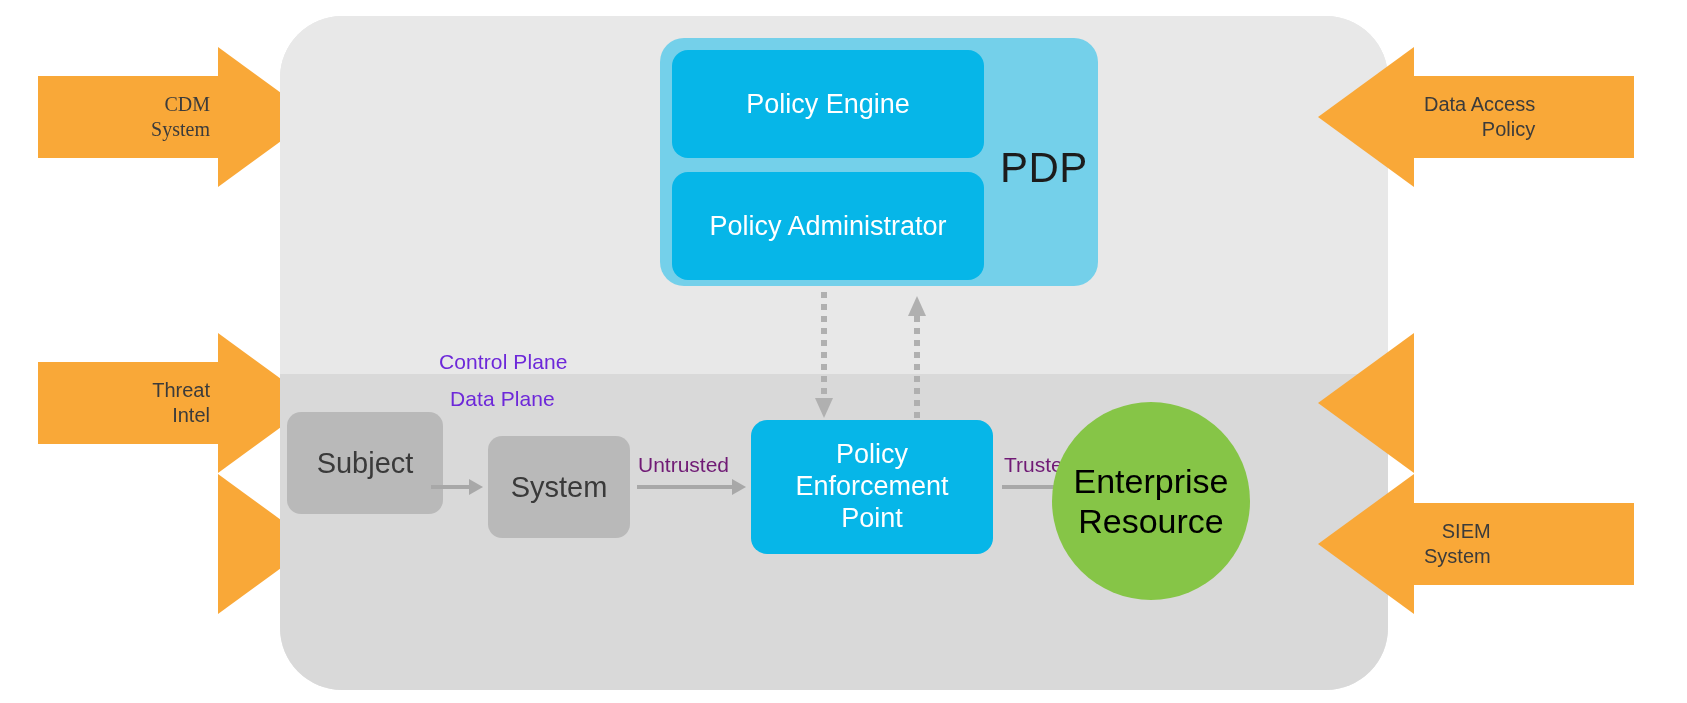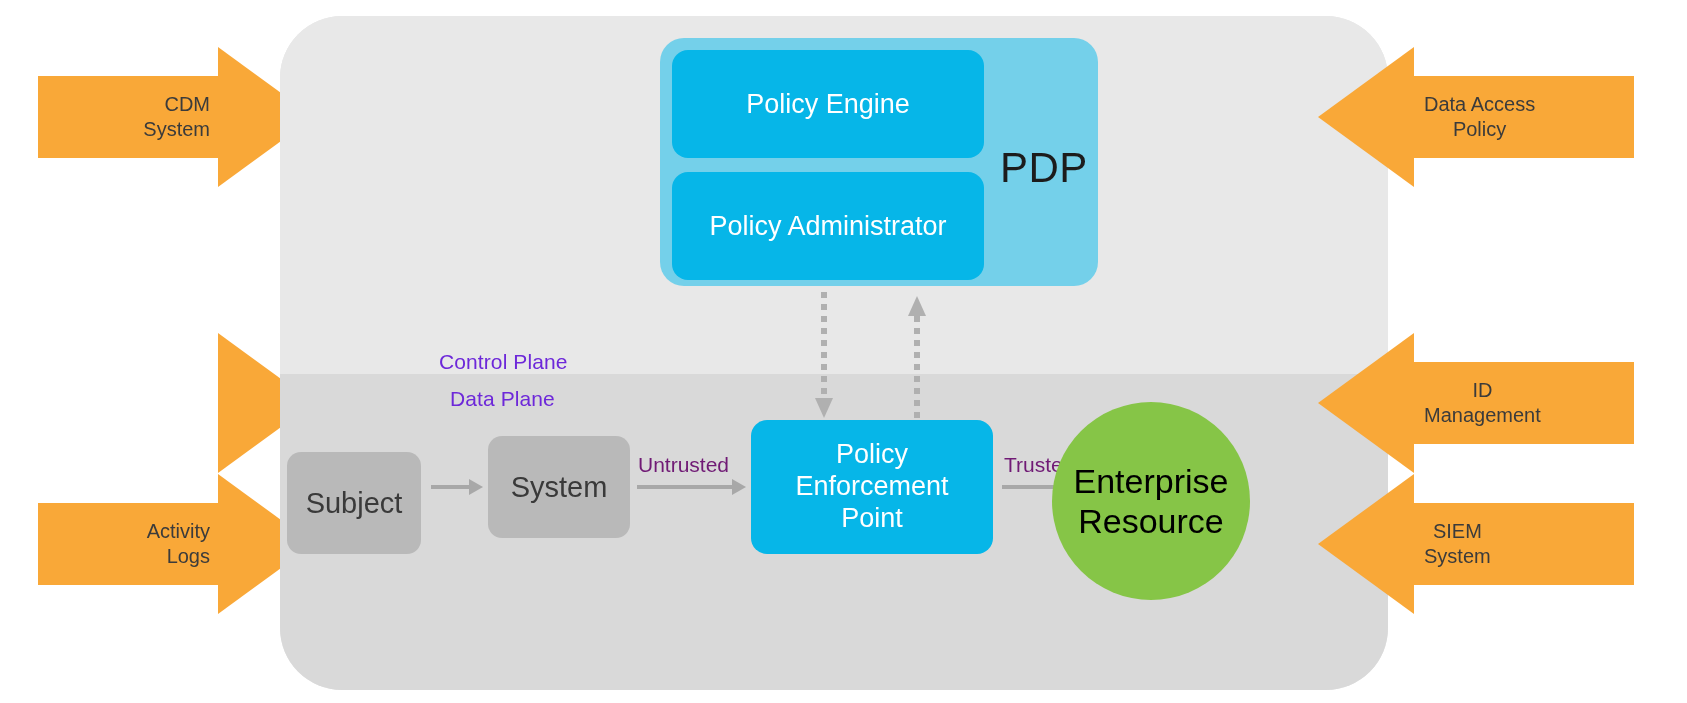--- a/index.html
+++ b/index.html
@@ -131,21 +131,21 @@
     justify-content: center;
     text-align: center;
     line-height: 1.18;
   }
   .node-gray {
     background: #b9b9b9;
     border-radius: 14px;
     color: #3a3a3a;
     font-size: 29px;
   }
-  .node-subject { left: 7px;   top: 436px; width: 134px; height: 102px; }
+  .node-subject { left: 7px;   top: 396px; width: 156px; height: 102px; }
   .node-system  { left: 208px; top: 420px; width: 142px; height: 102px; }
   .node-pep {
     left: 471px; top: 404px; width: 242px; height: 134px;
     background: #06b6e8;
     border-radius: 16px;
     color: #ffffff;
     font-size: 27px;
   }
   .node-resource {
     left: 772px; top: 386px; width: 198px; height: 198px;
@@ -231,60 +231,60 @@
     top: 0;
     height: 82px;
     background: #f9a838;
     display: flex;
     align-items: center;
     justify-content: flex-start;
     padding-left: 10px;
     box-sizing: border-box;
     color: #3b3b3b;
     font-size: 20px;
-    text-align: center;
+    text-align: right;
     line-height: 1.25;
   }
   .arrow-out .head-box {
     position: absolute;
     left: 0;
     top: -29px;
     width: 0; height: 0;
     border-top: 70px solid transparent;
     border-bottom: 70px solid transparent;
     border-right: 96px solid #f9a838;
   }
 </style>
 </head>
 <body>
 
 <div id="stage">
 
   <div class="arrow-in" style="left:38px; top:76px; width:276px;">
-    <div class="shaft-box" style="width:180px;">
+    <div class="shaft-box" style="width:180px;font-family:Liberation Serif, serif;">
       <span>
         <span>CDM</span><br>
         <span>System</span>
       </span>
     </div>
     <div class="head-box" style="left:180px;"></div>
   </div>
 
 
   <div class="arrow-in" style="left:38px; top:362px; width:276px;">
+    <div class="shaft-box" style="width:180px;">
+      <span>
+        <span>Threat</span><br>
+        <span>Intel</span>
+      </span>
+    </div>
     <div class="head-box" style="left:180px;"></div>
   </div>
 
   <div class="arrow-in" style="left:38px; top:503px; width:276px;">
-    <div class="shaft-box" style="width:180px;">
-      <span>
-        <span>Activity</span><br>
-        <span>Logs</span>
-      </span>
-    </div>
     <div class="head-box" style="left:180px;"></div>
   </div>
 
   <div class="enterprise-container">
 
     <div class="plane plane-control"></div>
     <div class="plane plane-data"></div>
 
     <div class="plane-label label-control-plane">Control Plane</div>
     <div class="plane-label label-data-plane">Data Plane</div>
@@ -356,26 +356,20 @@
       <span>
         <span>Data Access</span><br>
         <span>Policy</span>
       </span>
     </div>
   </div>
 
 
   <div class="arrow-out" style="left:1318px; top:362px; width:316px;">
     <div class="head-box"></div>
-    <div class="shaft-box" style="left:96px; width:220px;">
-      <span>
-        <span>ID</span><br>
-        <span>Management</span>
-      </span>
-    </div>
   </div>
 
   <div class="arrow-out" style="left:1318px; top:503px; width:316px;">
     <div class="head-box"></div>
     <div class="shaft-box" style="left:96px; width:220px;">
       <span>
         <span>SIEM</span><br>
         <span>System</span>
       </span>
     </div>

